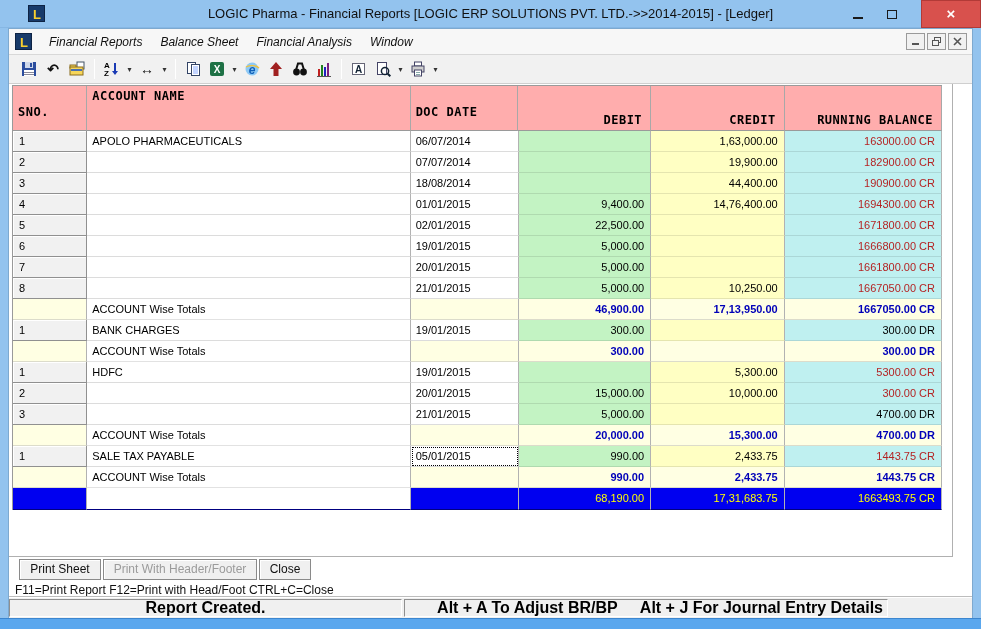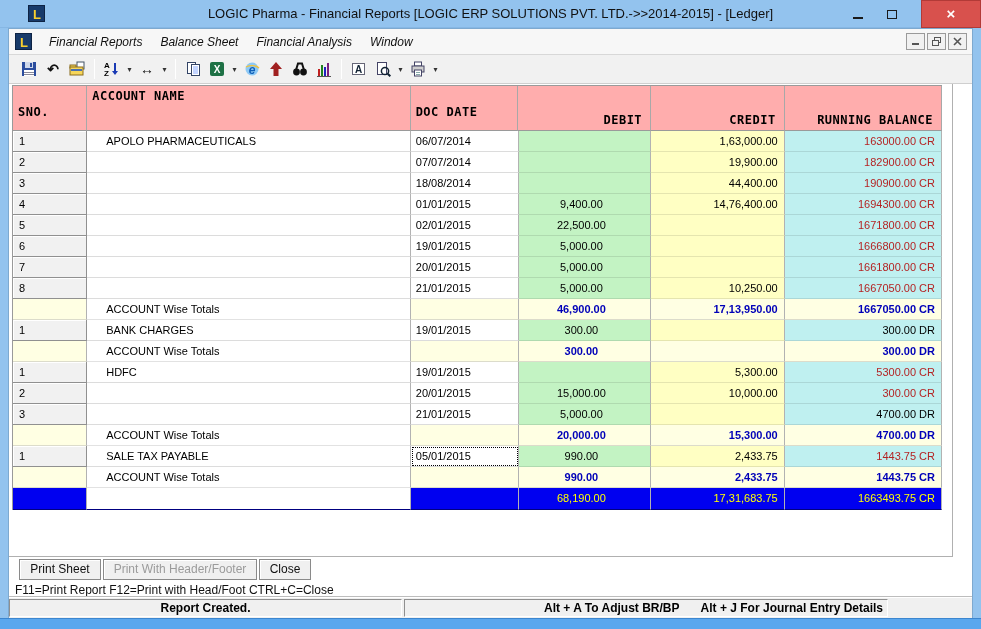--- a/index.html
+++ b/index.html
@@ -47,24 +47,24 @@
     font-family:"DejaVu Sans Mono", monospace; font-weight:bold; font-size:12px; letter-spacing:0.5px;
     display:flex; }
   .h-low { align-items:center; padding:8px 0 0 5px; }
   .h-top { align-items:flex-start; padding:3px 0 0 5px; }
   .h-num { align-items:center; justify-content:flex-end; padding:23px 8px 0 0; }
 
   .drow .cell { height:21px; line-height:20px; }
   .grow .cell { height:22px; line-height:21px; }
 
   .sno-btn { background:#f1f1f1; border-right:1px solid #909090; border-bottom:1px solid #909090; box-shadow:inset 1px 1px 0 #ffffff; padding-left:6px; }
-  .name-cell { padding-left:19px; background:#fff; }
+  .name-cell { padding-left:5px; background:#fff; }
   .date-cell { padding-left:5px; background:#fff; }
   .num { text-align:right; padding-right:6px; }
-  .debit-cell { background:var(--deb,#c3f3c3); border-bottom:1px solid rgba(0,0,0,0.10);text-align:center; }
+  .debit-cell { background:var(--deb,#c3f3c3); border-bottom:1px solid rgba(0,0,0,0.10); }
   .credit-cell { background:var(--cre,#ffffc3); border-bottom:1px solid rgba(0,0,0,0.10); }
   .bal-cell { background:var(--bal,#bff0f0); border-bottom:1px solid rgba(0,0,0,0.10); }
   .bal-cr { color:var(--crc,#b42424); }
   .bal-dr { color:#000; }
 
   .trow.totals .cell { background:var(--tot,#ffffe3); border-bottom:1px solid #dcdccb; }
   .trow.totals .name-cell { background:#fff; border-bottom:1px solid #e2e2e2; }
   .trow.totals .num { color:var(--nav,#0000b8); font-weight:bold; }
 
   .trow.grand .cell { background:var(--gbg,#0000f0); border-bottom:1px solid #000080; }
@@ -73,21 +73,21 @@
 
   .sel-date { outline:1px dotted #000; outline-offset:-2px; }
 
   
   .btn-row { position:absolute; left:0; top:530px; width:963px; height:22px; }
   .pbtn { position:absolute; top:0; height:21px; background:#f0f0f0; border:1px solid #8a8a8a; box-shadow:inset 1px 1px 0 #ffffff; font-size:12px; color:#111; text-align:center; line-height:19px; padding:0 8px; cursor:default; }
   .pbtn.disabled { color:#9b9b9b; }
   .hotkeys { position:absolute; left:6px; top:554px; font-size:12px; color:#111; }
   .groove { position:absolute; left:0; top:567px; width:963px; border-top:1px solid #bdbdbd; border-bottom:1px solid #ffffff; }
   .statusbar { position:absolute; left:0; top:569px; width:963px; height:20px; background:#f0f0f0; }
-  .spanel { position:absolute; top:1px; height:18px; border:1px solid; border-color:#8f8f8f #ffffff #ffffff #8f8f8f; background:#f0f0f0; font-size:12px; font-weight:bold; color:#000; line-height:16px; }
+  .spanel { position:absolute; top:1px; height:18px; border:1px solid; border-color:#8f8f8f #ffffff #ffffff #8f8f8f; background:#f0f0f0; font-size:16px; font-weight:bold; color:#000; line-height:16px; }
   .sp-left { left:0; width:393px; text-align:center; }
   .sp-right { left:395px; width:484px; text-align:right; padding-right:4px; }
   .sp-right b { margin-left:18px; font-weight:bold; }
 
   .bottom-border { position:absolute; left:0; top:618px; width:981px; height:11px; background:#5aa7ee; border-top:1px solid #3c86cf; }
 </style>
 </head>
 <body>
 
 <div class="titlebar">

